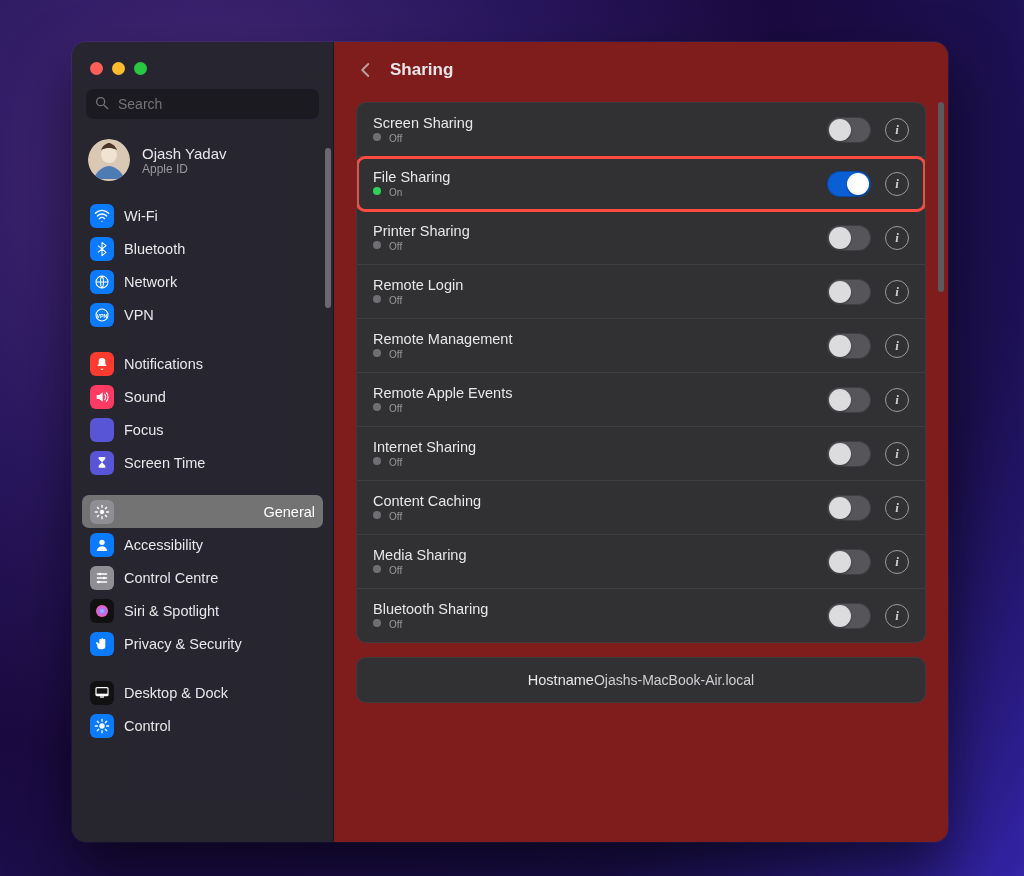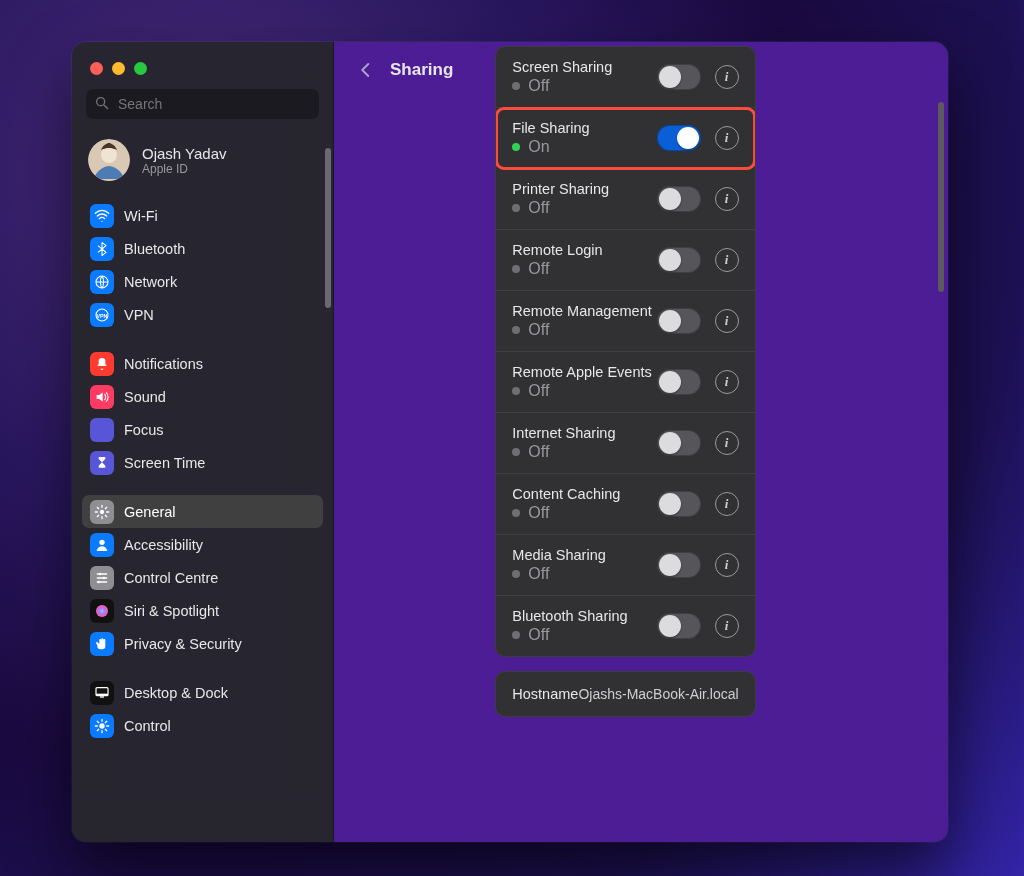--- a/index.html
+++ b/index.html
@@ -40,29 +40,29 @@
   .avatar svg{width:42px;height:42px;}
   .acct-name{font-size:15px; font-weight:500;text-align:center;}
   .acct-sub{font-size:12px; color:#9a989e;}
   .side-scroller{ overflow:hidden; padding: 4px 10px 0; }
   .side-group{ margin-bottom:16px; }
   .side-item{
     display:flex; align-items:center; gap:10px; height:33px;
     padding:0 8px; border-radius:7px; cursor:default;
     font-size:14.5px; color:#e8e8ea;
   }
-  .side-item.selected{ background:#404040; color:#fff; }
+  .side-item.selected{ background:#737373; color:#fff;justify-content:space-between; }
   .side-icon{ width:24px; height:24px; border-radius:6px; display:flex; align-items:center; justify-content:center; flex-shrink:0;}
   .side-icon svg{width:16px;height:16px;fill:#fff;}
   .sb-scroll-ind{
     position:absolute; right:2px; top:106px; width:6px; height:160px;
     background:#6a6870; border-radius:3px;
   }
   .main{
-    flex:1; height:100%; background:#4c1d95; display:flex; flex-direction:row;
+    flex:1; height:100%; background:#7f1d1d; display:flex; flex-direction:column;
     position:relative;
   }
   .main-header{
     display:flex; align-items:center; gap:12px;
     height:56px; padding:0 20px;
   }
   .back-btn{ width:24px;height:24px; display:flex; align-items:center; justify-content:center; opacity:.75; }
   .title{ font-size:17px; font-weight:700; }
   .main-body{
     padding: 4px 22px 20px 22px; overflow:hidden; height:calc(100% - 56px);
@@ -76,21 +76,21 @@
     padding:12px 16px; border-bottom:1px solid rgba(255,255,255,.07);
     position:relative;
   }
   .row:last-child{border-bottom:none;}
   .row.highlight{
     outline:3px solid #ff4b3e; outline-offset:-2px; border-radius:8px;
     z-index:5;
   }
   .row-text{display:flex;flex-direction:column;gap:2px;}
   .row-title{font-size:14.5px;text-align:center;}
-  .row-status{font-size:16px; color:#99989c; display:flex; align-items:center; gap:8px;}
+  .row-status{font-size:10px; color:#99989c; display:flex; align-items:flex-start; gap:8px;}
   .dot{width:8px;height:8px;border-radius:50%;background:#6f6f73;display:inline-block;}
   .dot.on{background:#30d158;}
   .row-right{display:flex; align-items:center; gap:14px;}
   .toggle{
     width:44px; height:26px; border-radius:13px; background:#55555a; position:relative;
     box-shadow: inset 0 0 0 1px rgba(0,0,0,.25);
   }
   .toggle .knob{
     position:absolute; width:22px; height:22px; border-radius:50%; background:#dcdcde;
     top:2px; left:2px; box-shadow: 0 1px 2px rgba(0,0,0,.4);

